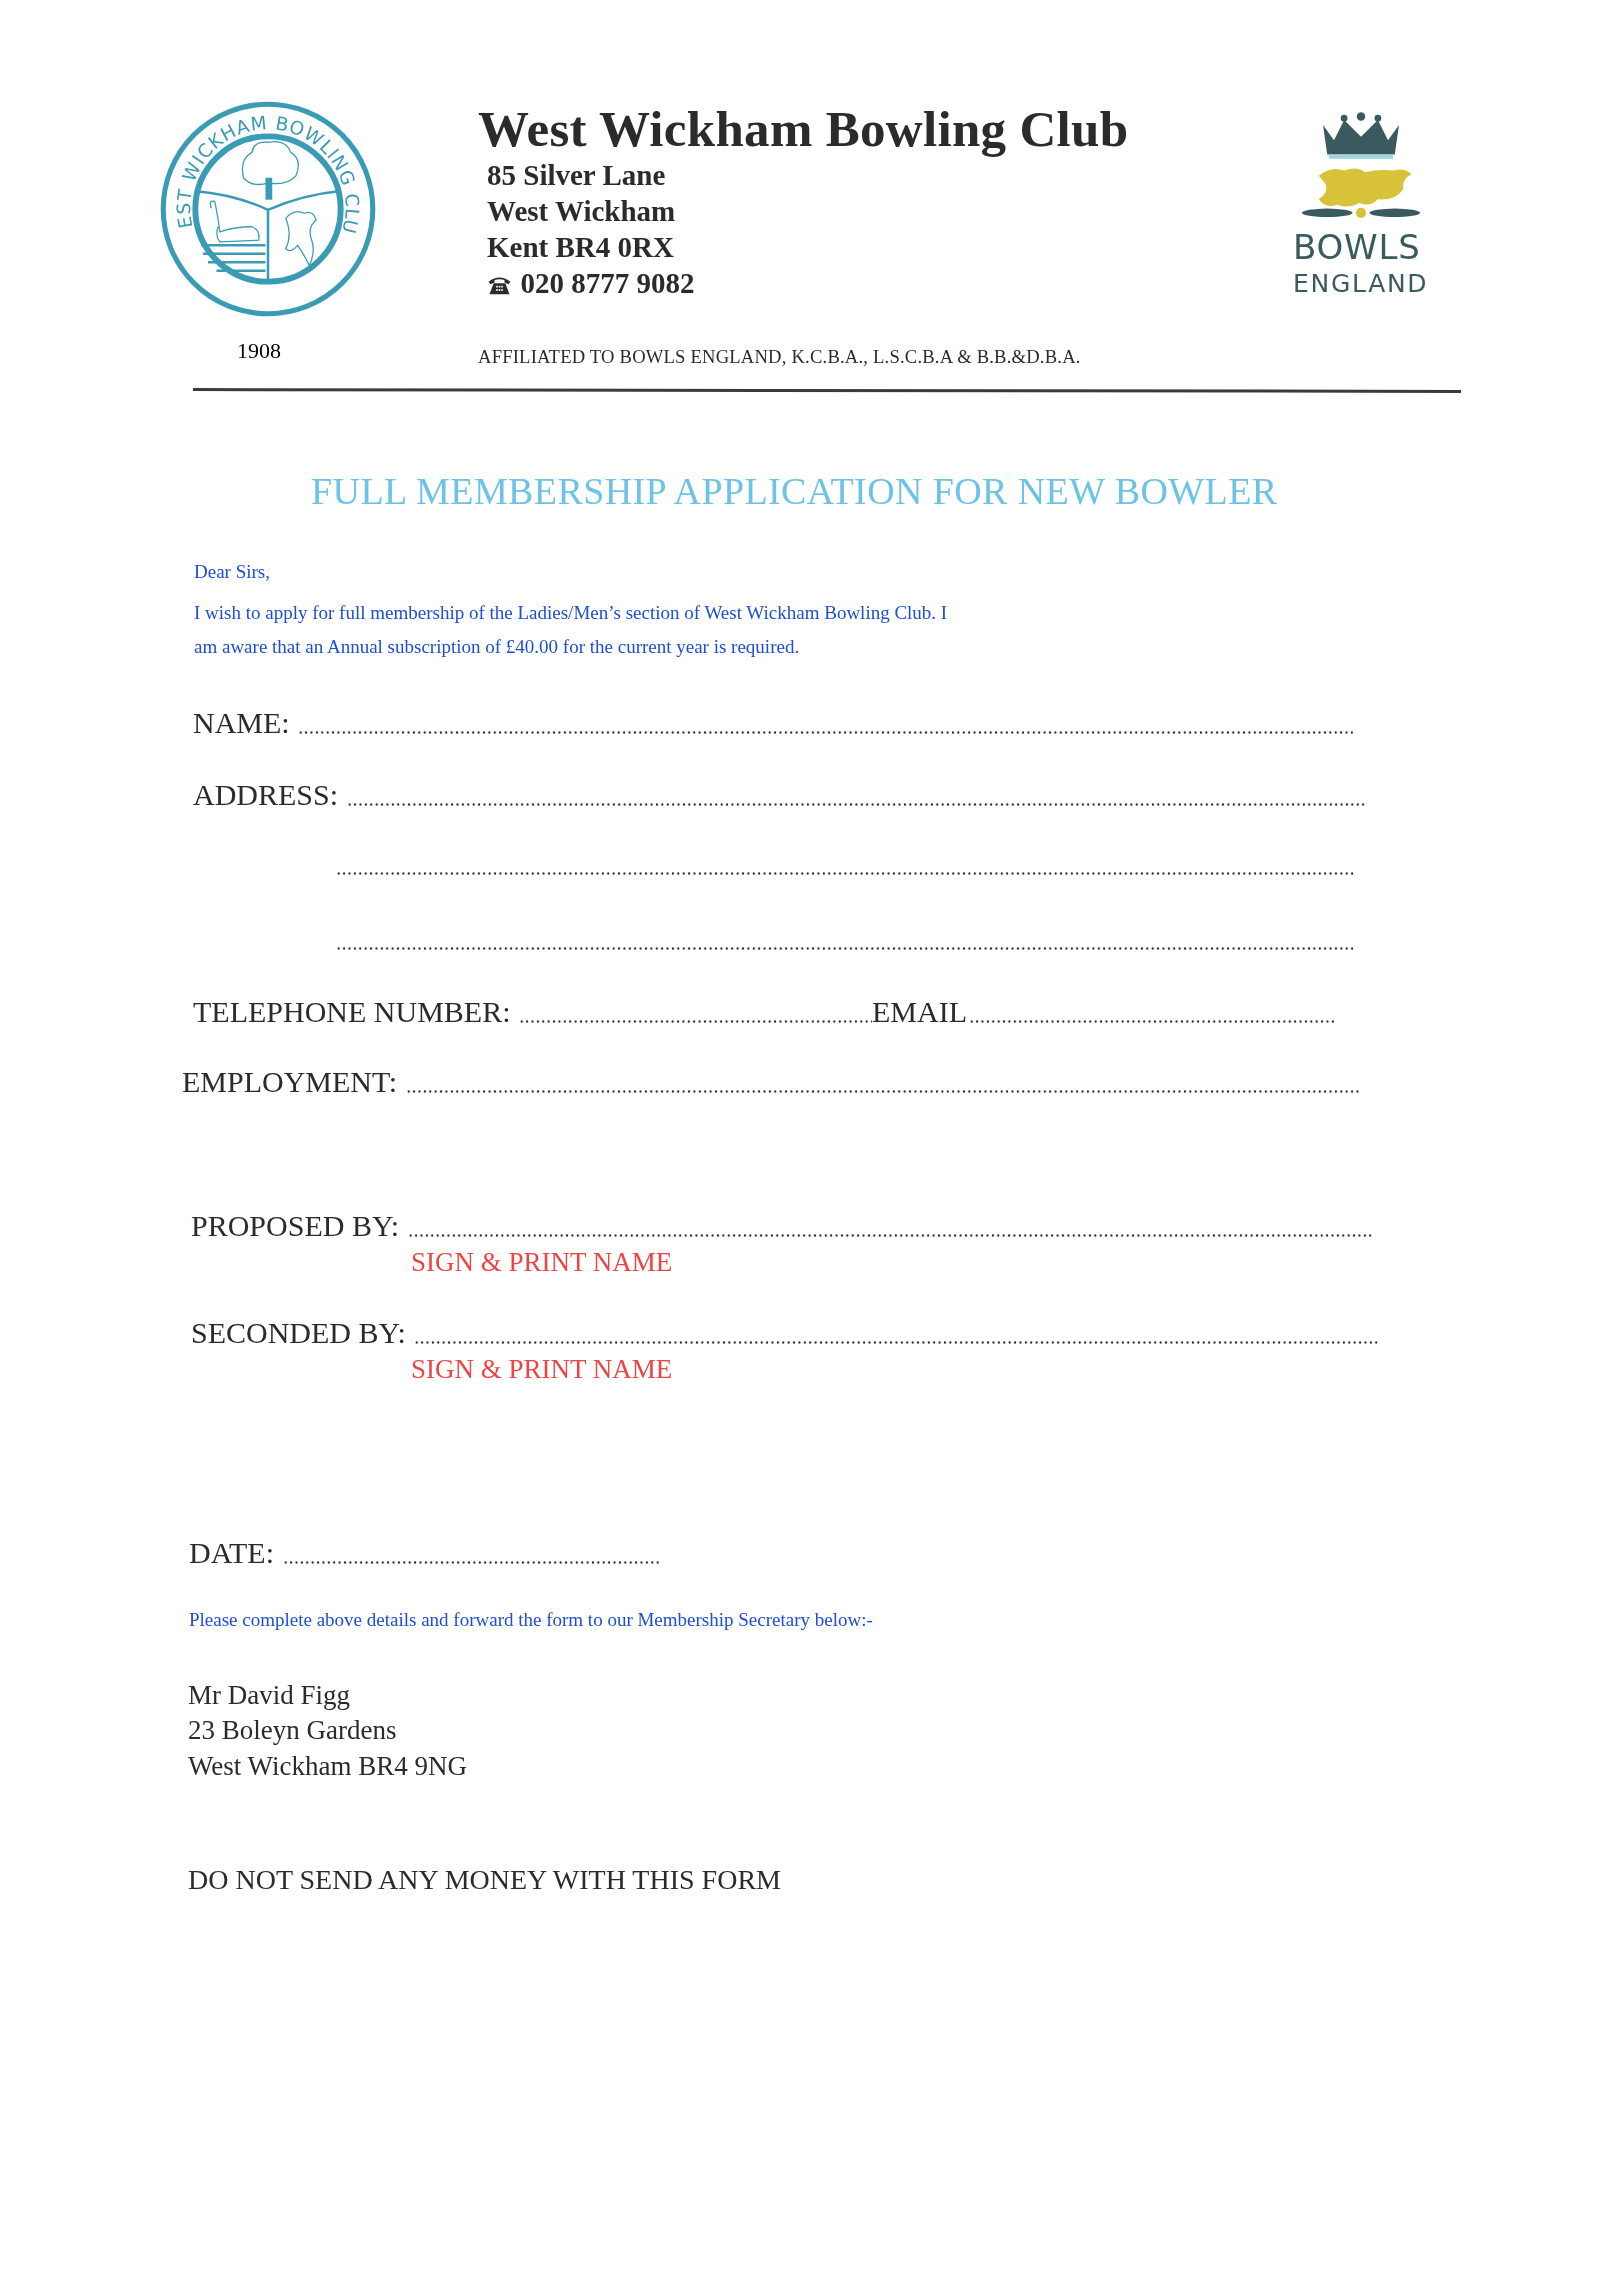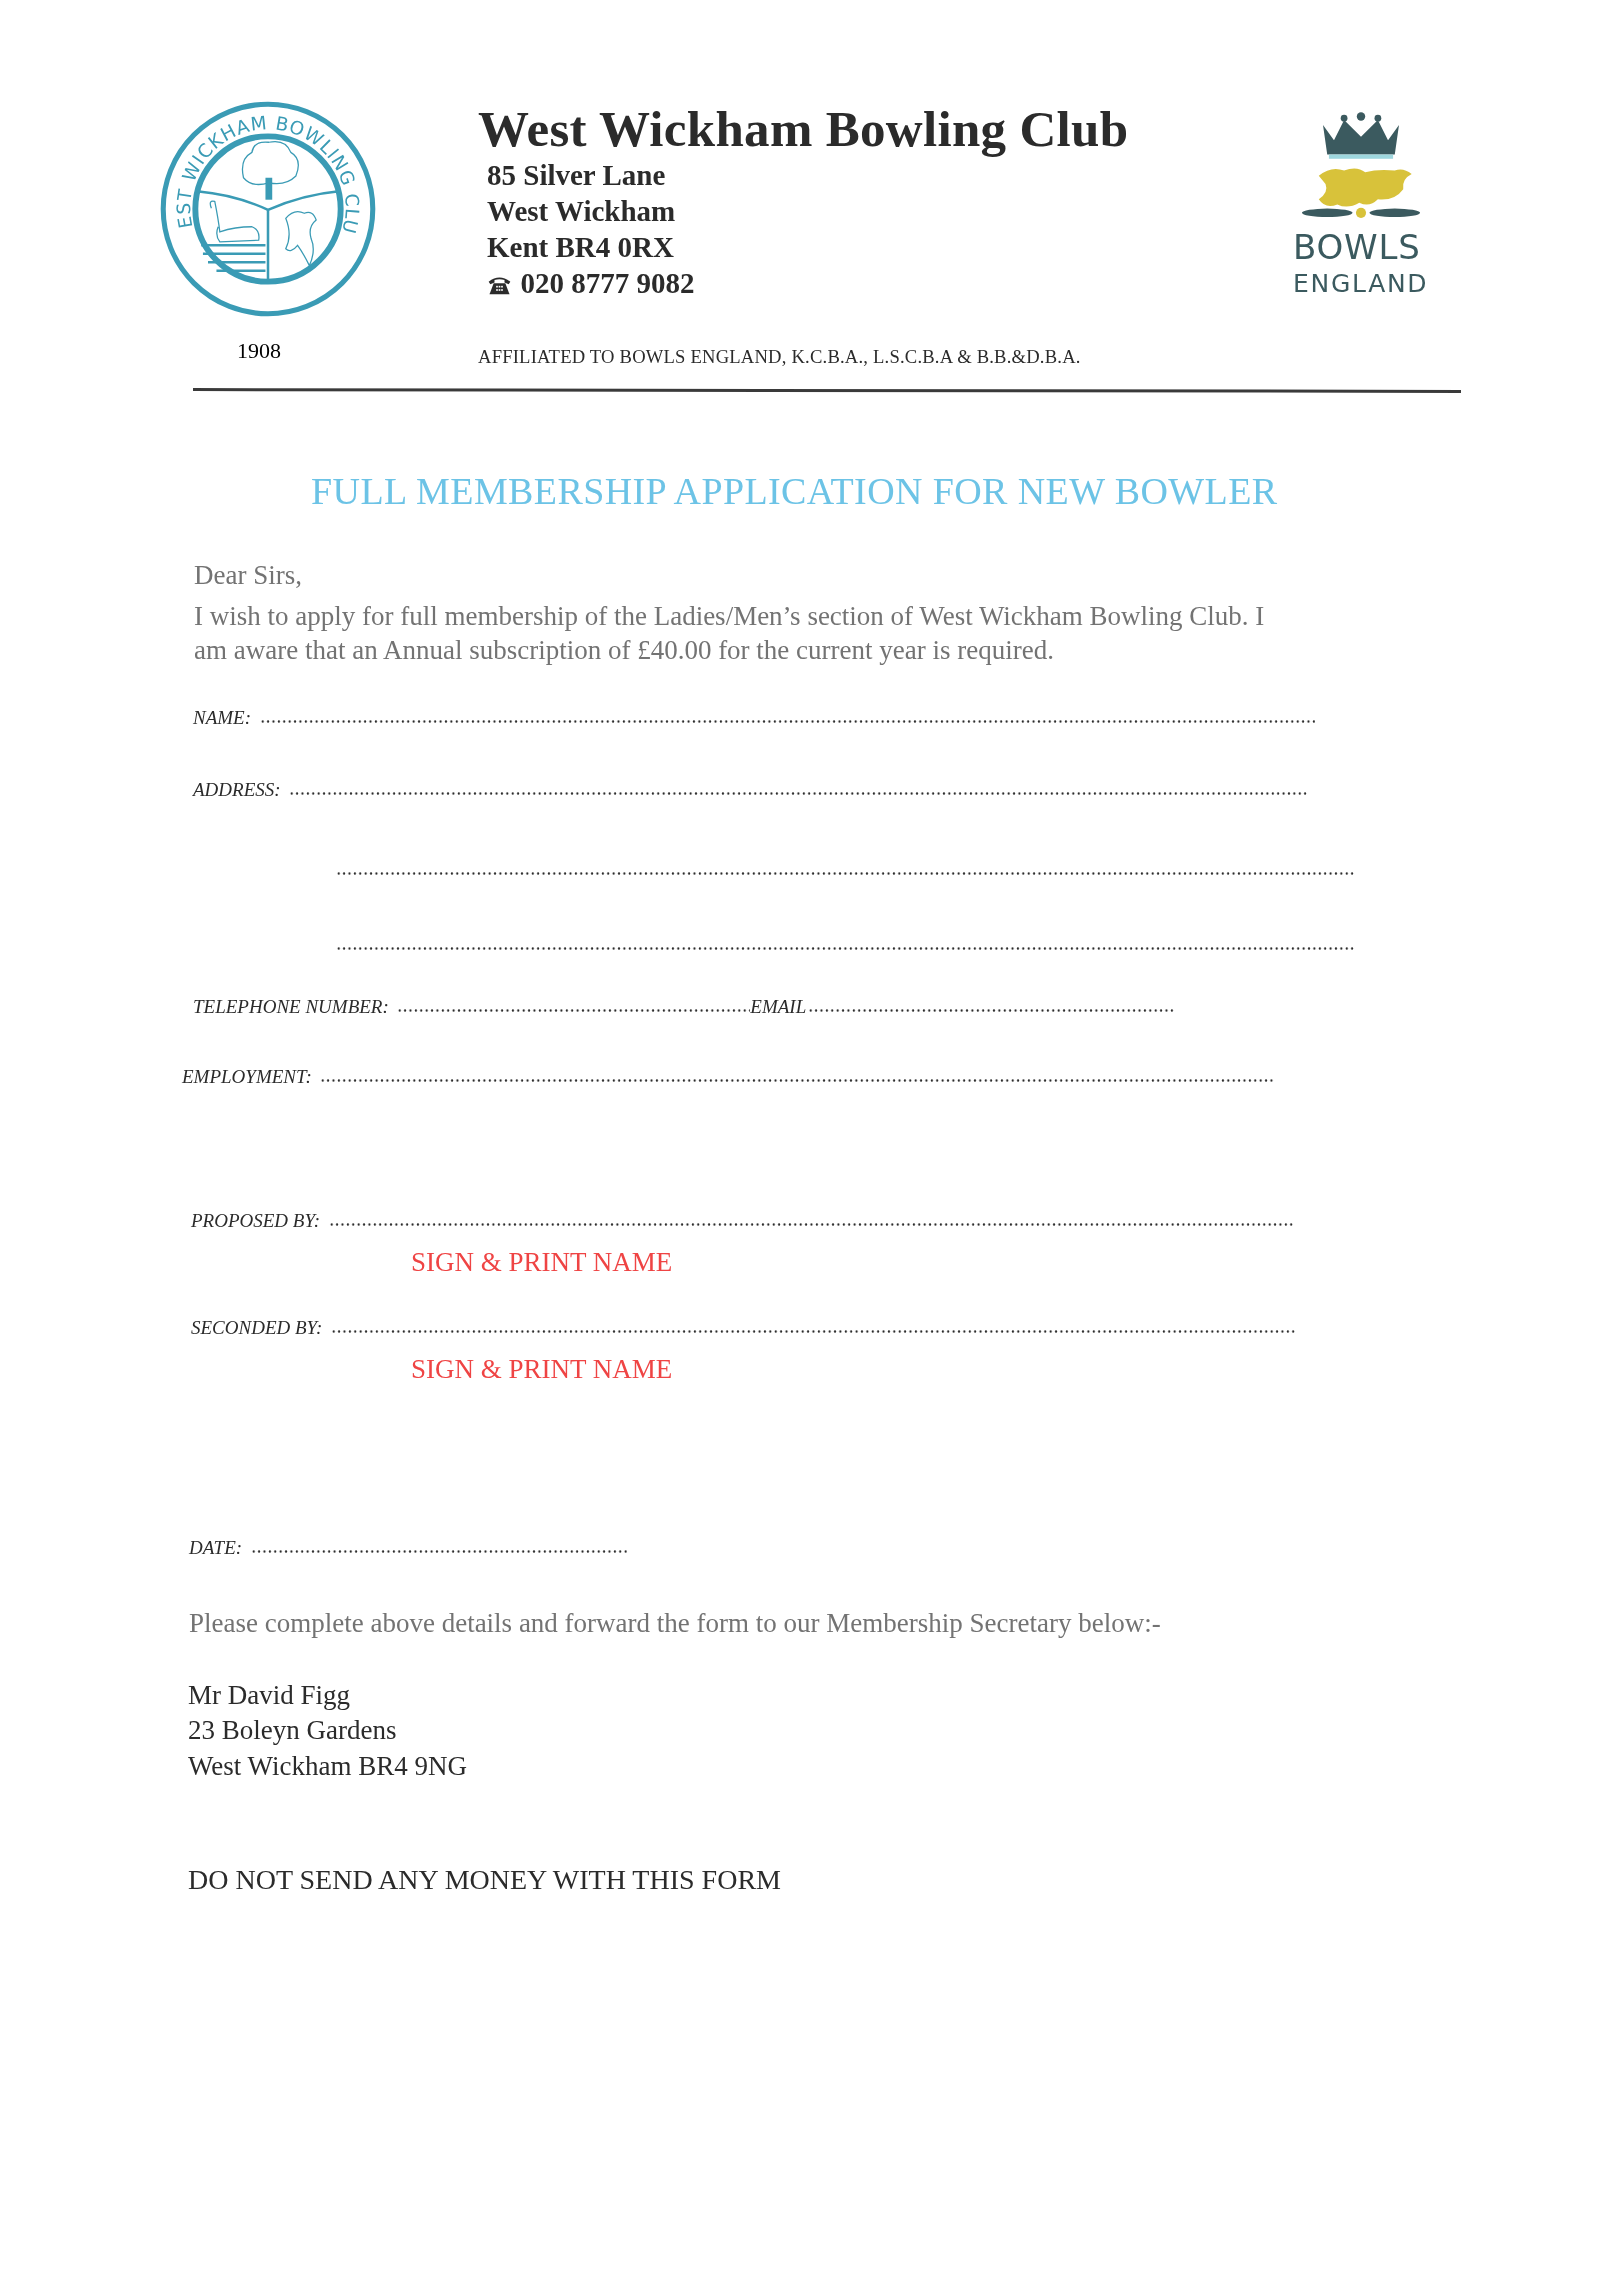--- a/index.html
+++ b/index.html
@@ -26,27 +26,27 @@
 
     
     .be-logo { left: 1285px; top: 108px; width: 152px; height: 110px; }
     .be-text1 { left: 1293px; top: 227px; font-family: "DejaVu Sans", sans-serif; font-size: 34px; color: #3b5a5f; letter-spacing: 0.8px; white-space: nowrap; }
     .be-text2 { left: 1293px; top: 269px; font-family: "DejaVu Sans", sans-serif; font-size: 25px; color: #3b5a5f; letter-spacing: 1.7px; white-space: nowrap; }
 
     
     .form-title { left: 311px; top: 469px; font-size: 38px; color: #6cc3e6; white-space: nowrap; letter-spacing: 0.4px; }
 
     
-    .body-text { font-size: 27px; color: #737373; white-space: nowrap; line-height: 1; }
+    .body-text { font-size: 19px; color: #1d4ed8; white-space: nowrap; line-height: 1; }
     .salutation { left: 194px; top: 562px; }
     .para1 { left: 194px; top: 603px; }
     .para2 { left: 194px; top: 637px; }
 
     
-    .field-row { display: flex; align-items: flex-end; font-size: 19px; color: #2b2b2b; white-space: nowrap; line-height: 1; font-style: italic; }
+    .field-row { display: flex; align-items: flex-end; font-size: 30px; color: #2b2b2b; white-space: nowrap; line-height: 1; }
     .field-label { flex: none; }
     .dots {
       flex: none; height: 3.4px; margin-left: 8.5px;
       background-image: radial-gradient(circle, #2b2b2b 1.1px, transparent 1.4px);
       background-size: 5.4px 3.4px; background-repeat: repeat-x;
       align-self: flex-end; margin-bottom: 3.4px;
     }
     .dots-plain {
       position: absolute; height: 3.4px;
       background-image: radial-gradient(circle, #2b2b2b 1.1px, transparent 1.4px);

